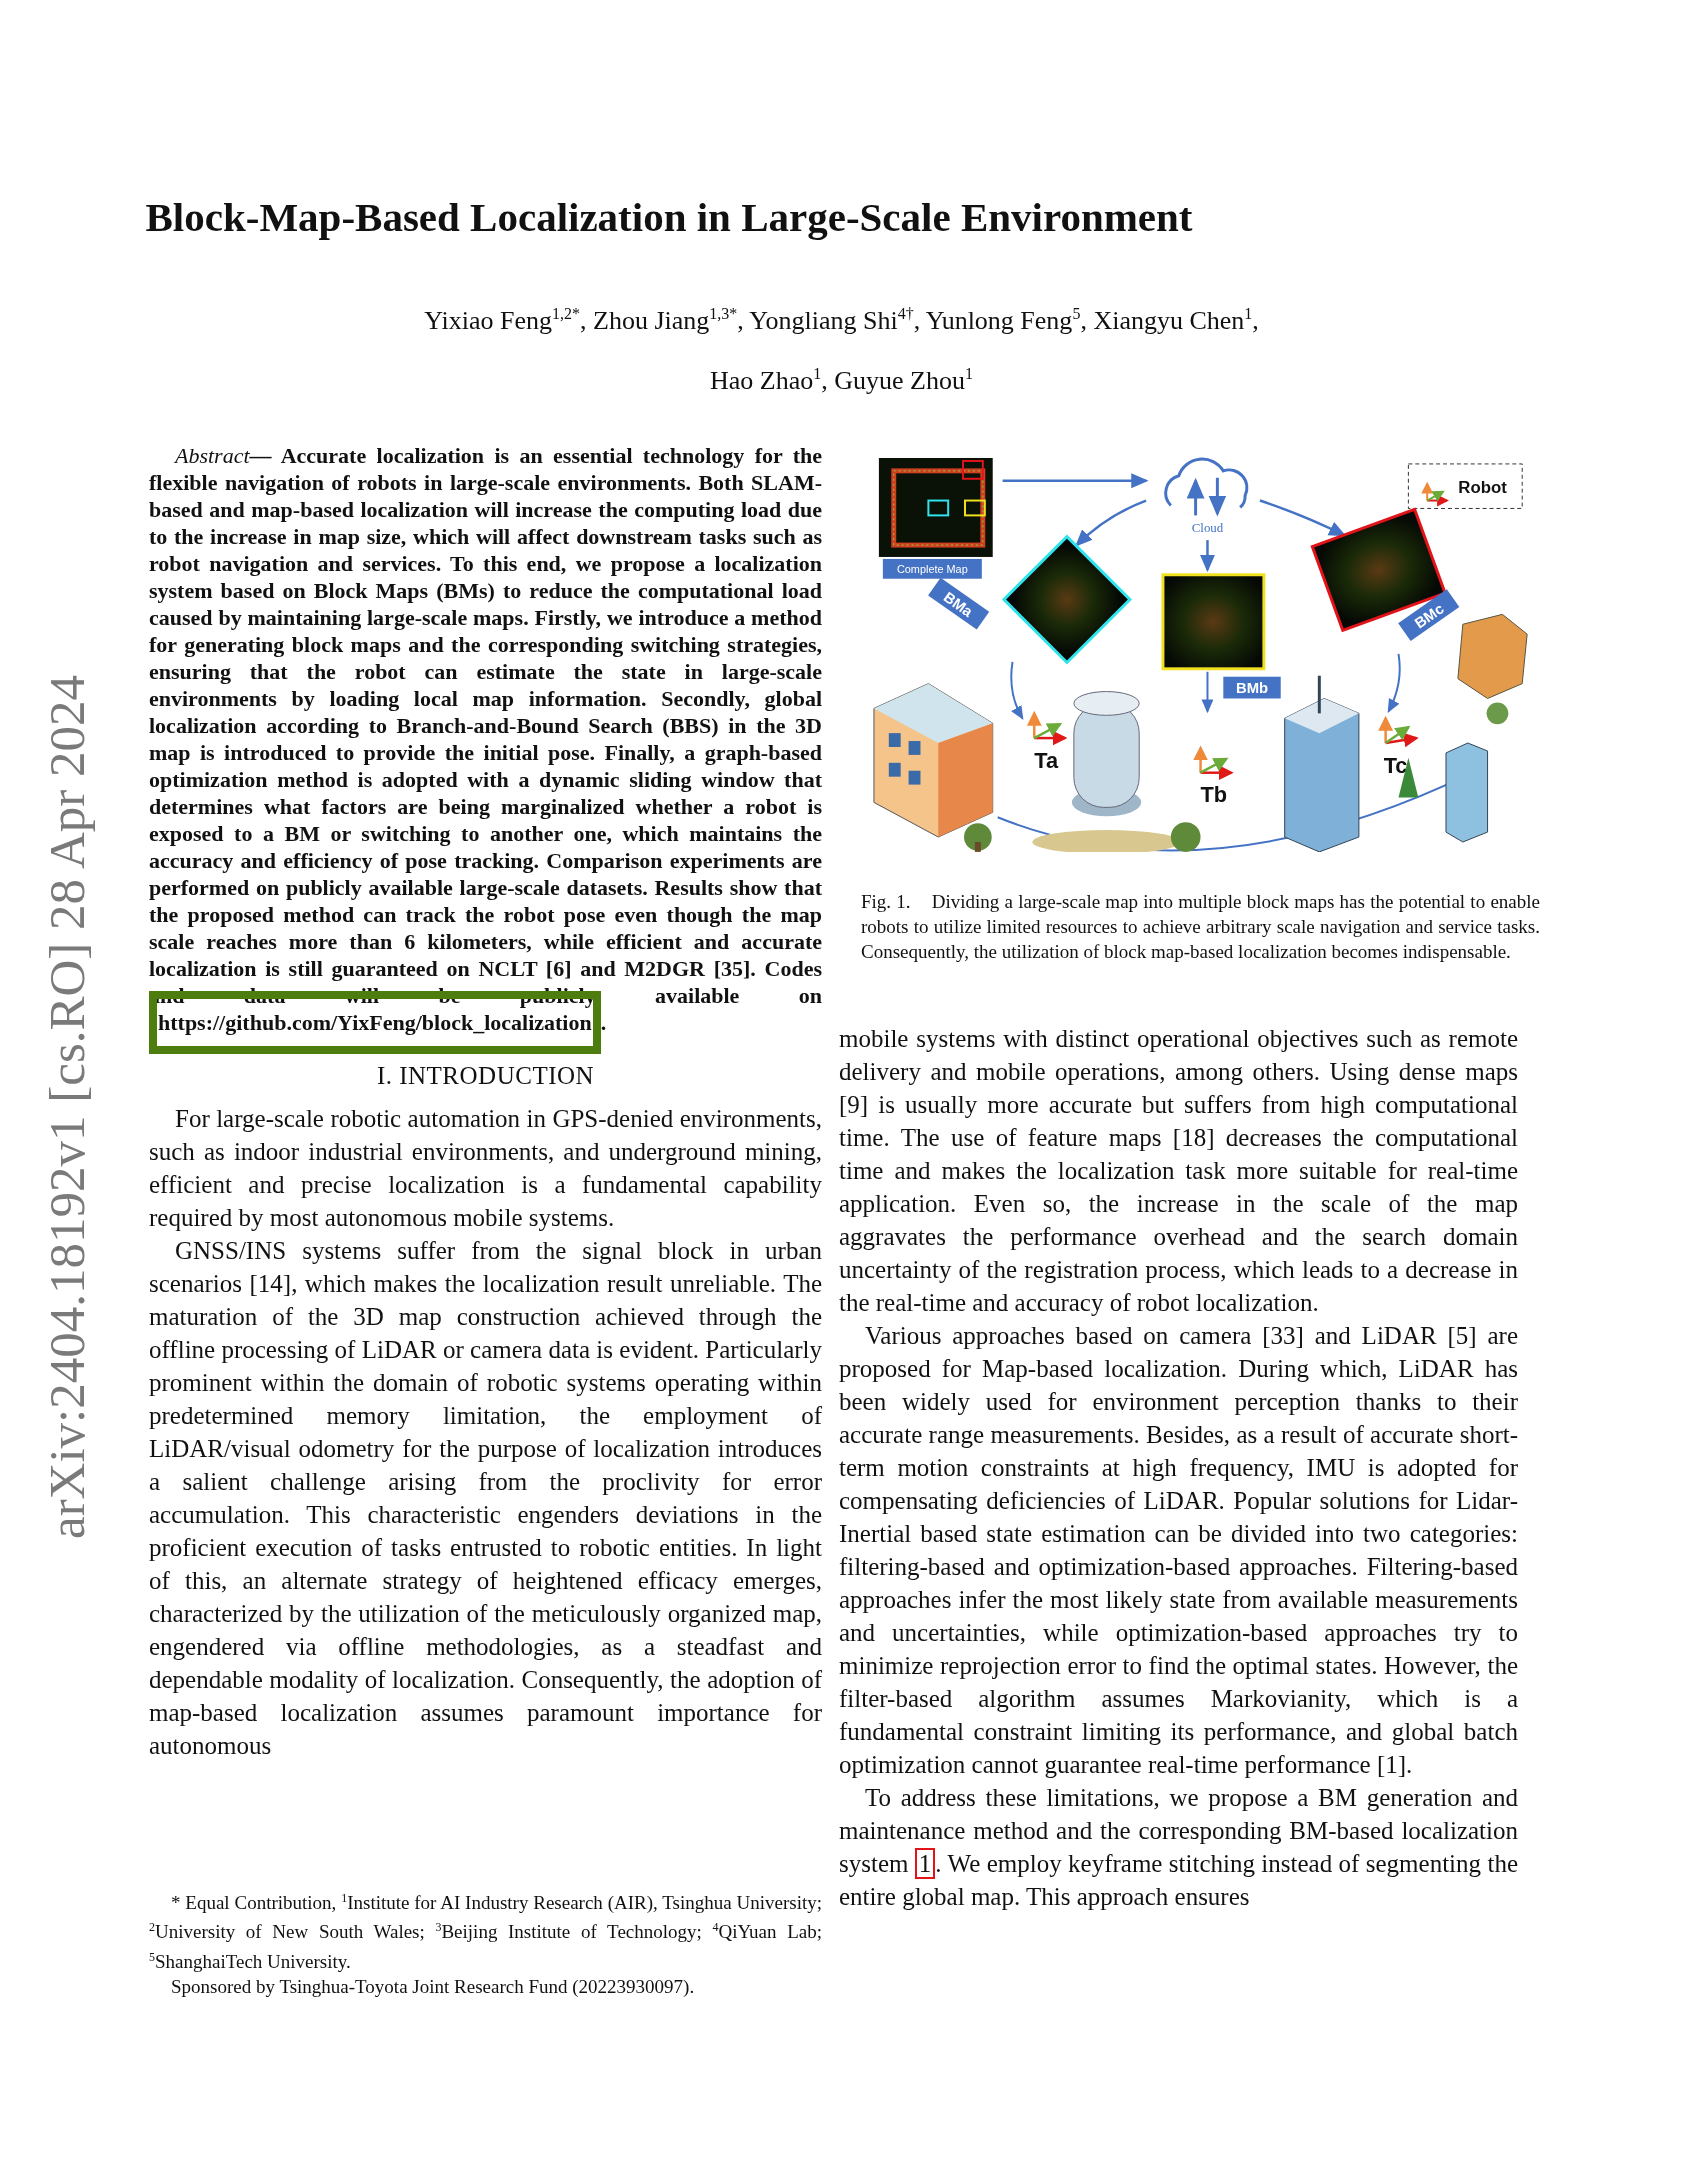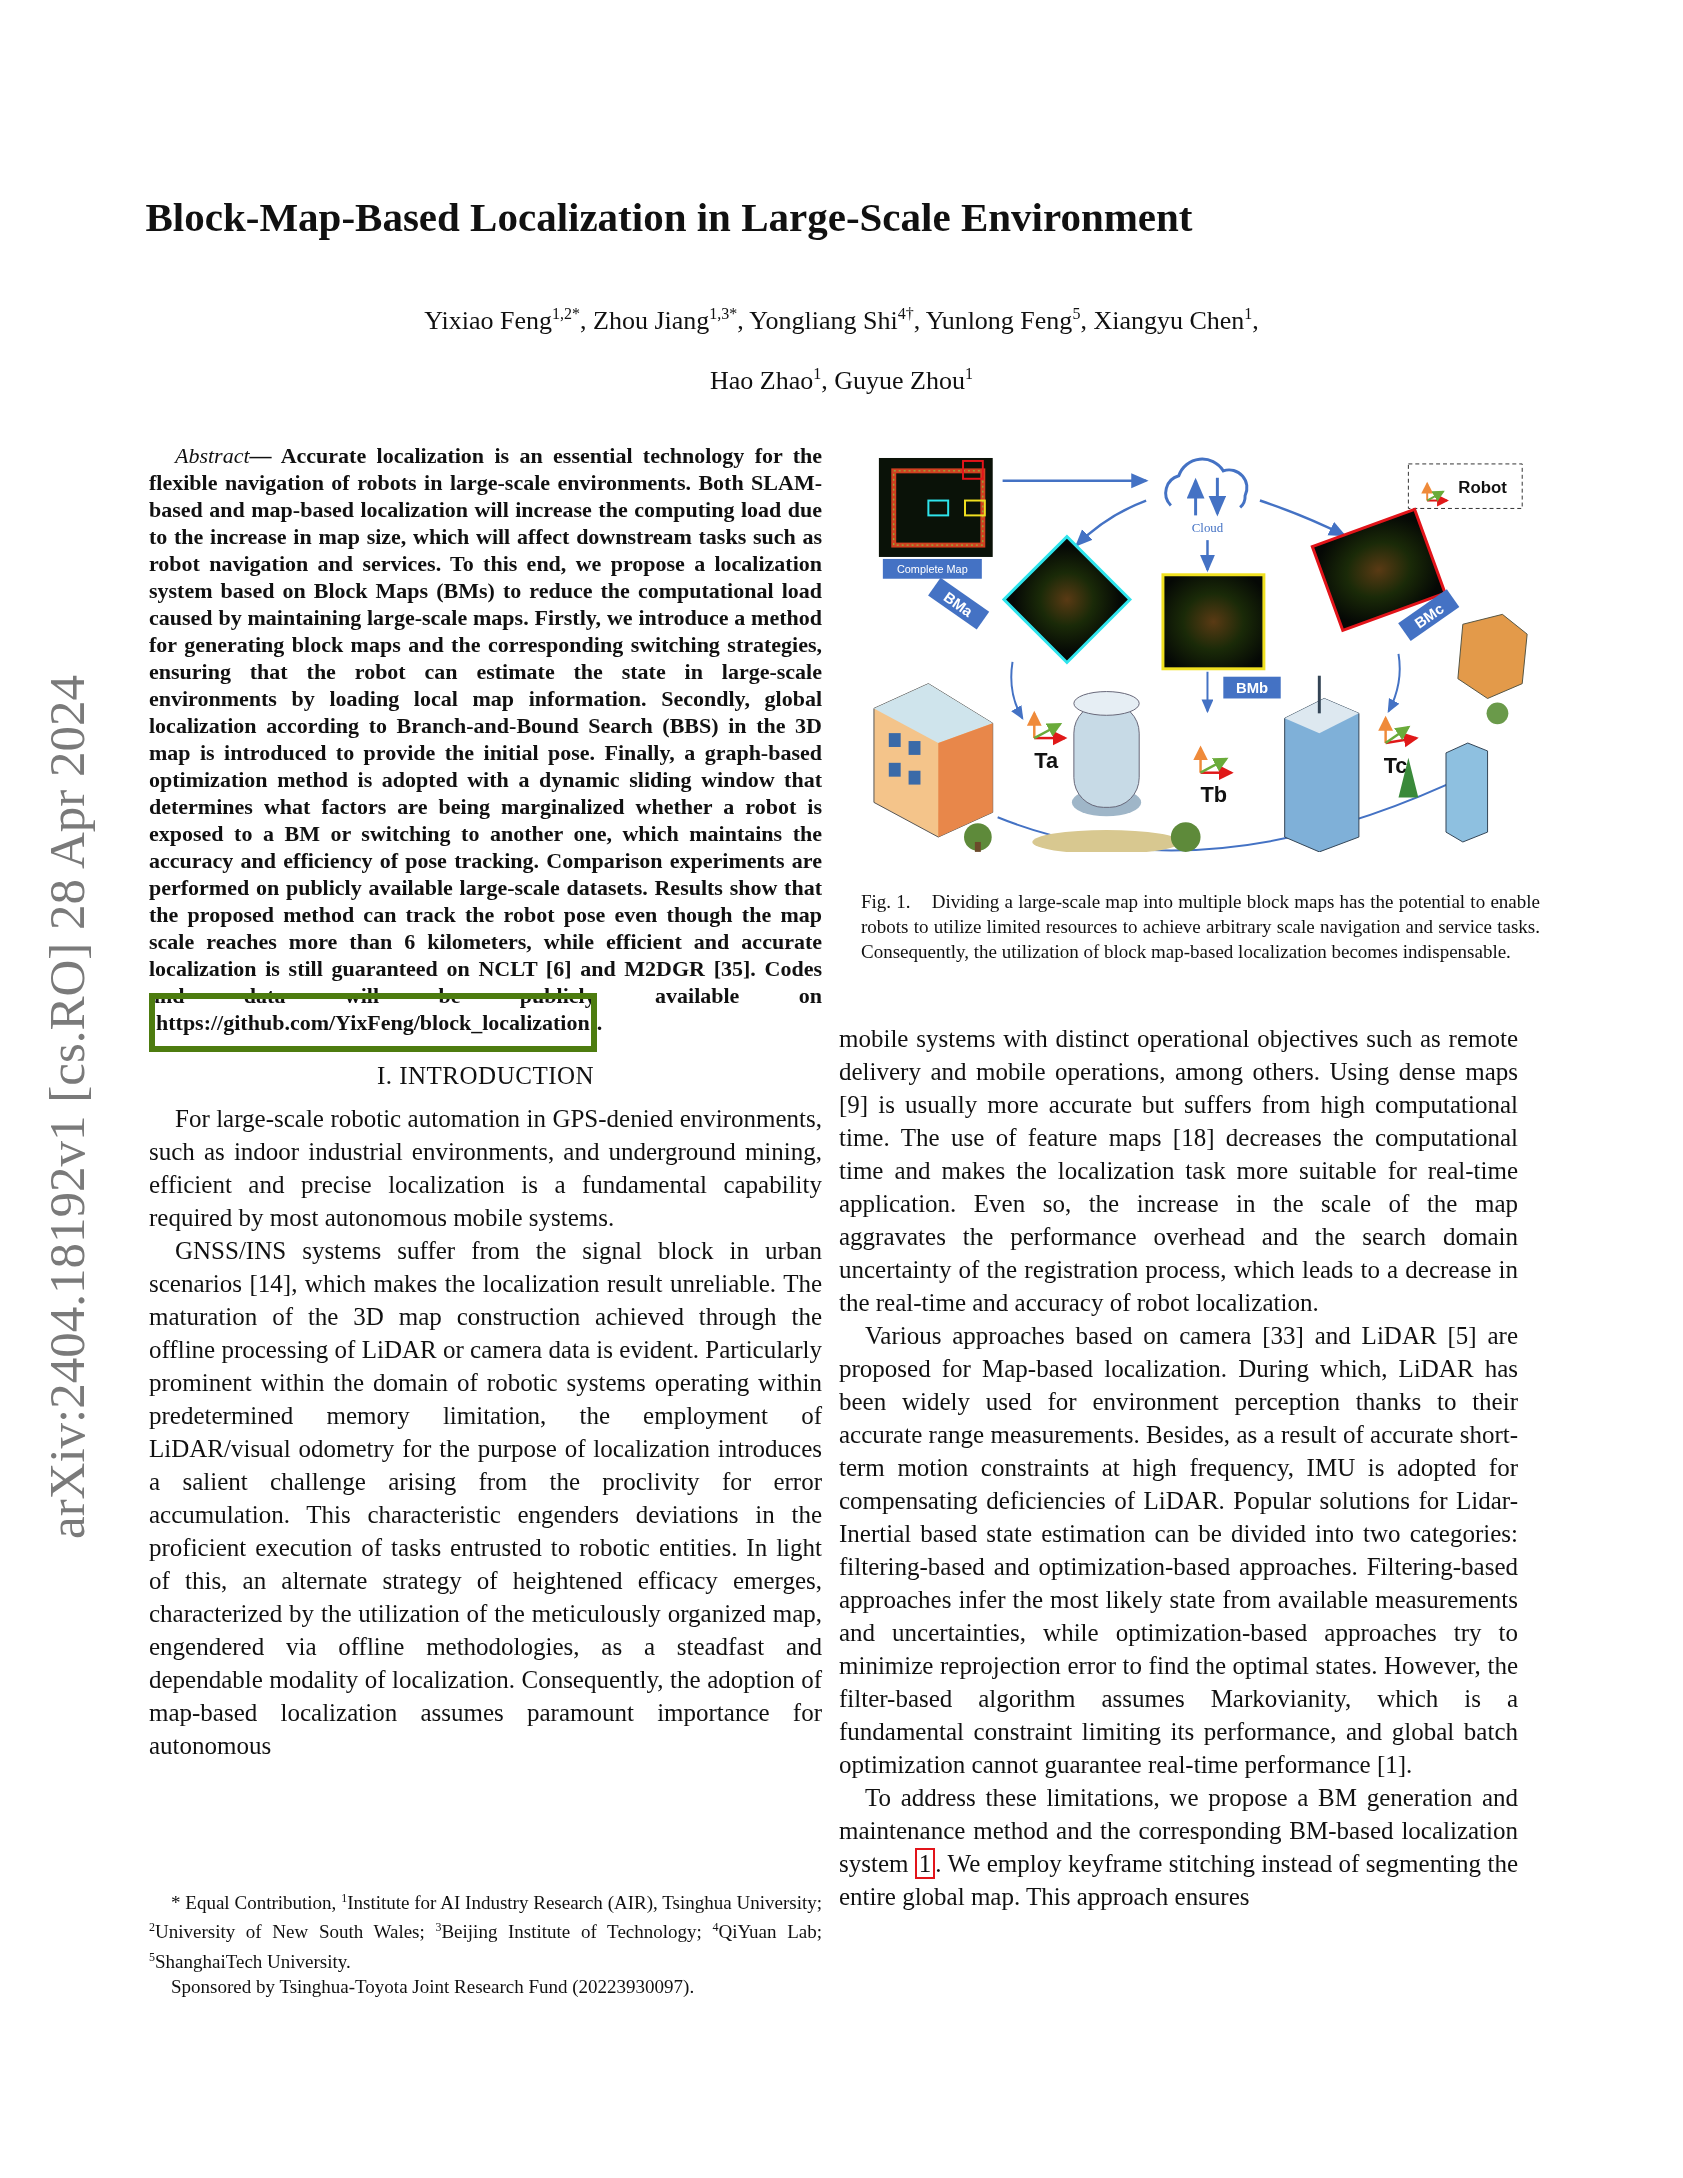--- a/index.html
+++ b/index.html
@@ -11,21 +11,21 @@
   .title { position: absolute; top: 193px; left: 0; width: 1338px; text-align: center;
          font-weight: bold; font-size: 41px; }
   .authors { position: absolute; top: 287px; left: 0; width: 1683px; text-align: center;
          font-size: 26px; line-height: 53px; }
   .authors sup { font-size: 16px; }
   .col { position: absolute; text-align: justify; }
   .left-col { left: 149px; top: 442px; width: 673px; }
   .right-col { left: 839px; width: 679px; }
   .abstract { font-weight: bold; font-size: 22px; line-height: 27px; text-indent: 26px; margin: 0; }
   .abstract i { font-weight: normal; }
-  .link-box { border: 6px solid #4d7c0f; padding: 11px 1px; }
+  .link-box { border: 8px solid #4d7c0f; padding: 11px 1px; }
   .section-head { text-align: center; font-size: 25px; margin: 26px 0 12px 0; letter-spacing: 0.5px; }
   .body-p { font-size: 25px; line-height: 33px; margin: 0; text-indent: 26px; }
   .footnote { position: absolute; left: 149px; top: 1886px; width: 673px; font-size: 19px;
          line-height: 25px; text-align: justify; }
   .footnote p { margin: 0; text-indent: 22px; }
   .footnote sup { font-size: 12px; }
   .figure { position: absolute; left: 869px; top: 446px; width: 673px; height: 406px; }
   .caption { position: absolute; left: 861px; top: 889px; width: 679px; font-size: 19px;
          line-height: 25px; text-align: justify; }
   .ref-box { border: 2px solid #e2141a; padding: 0 2px; }

